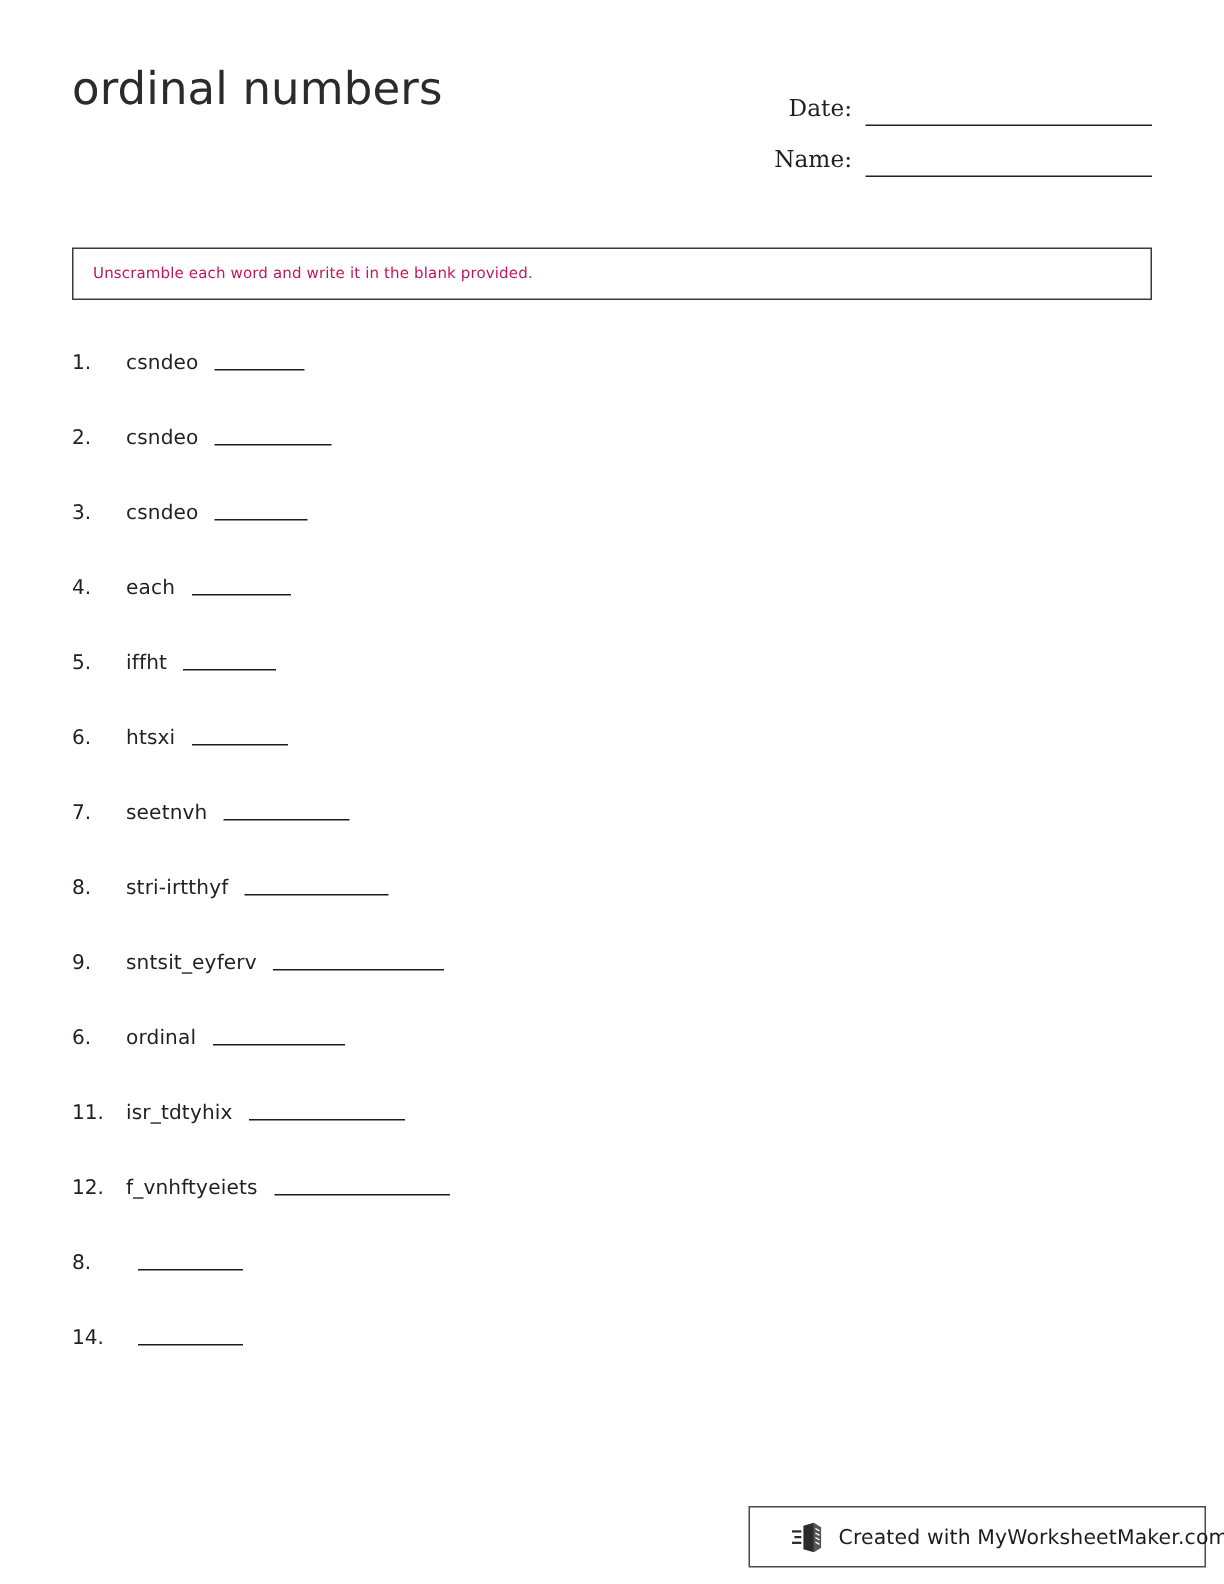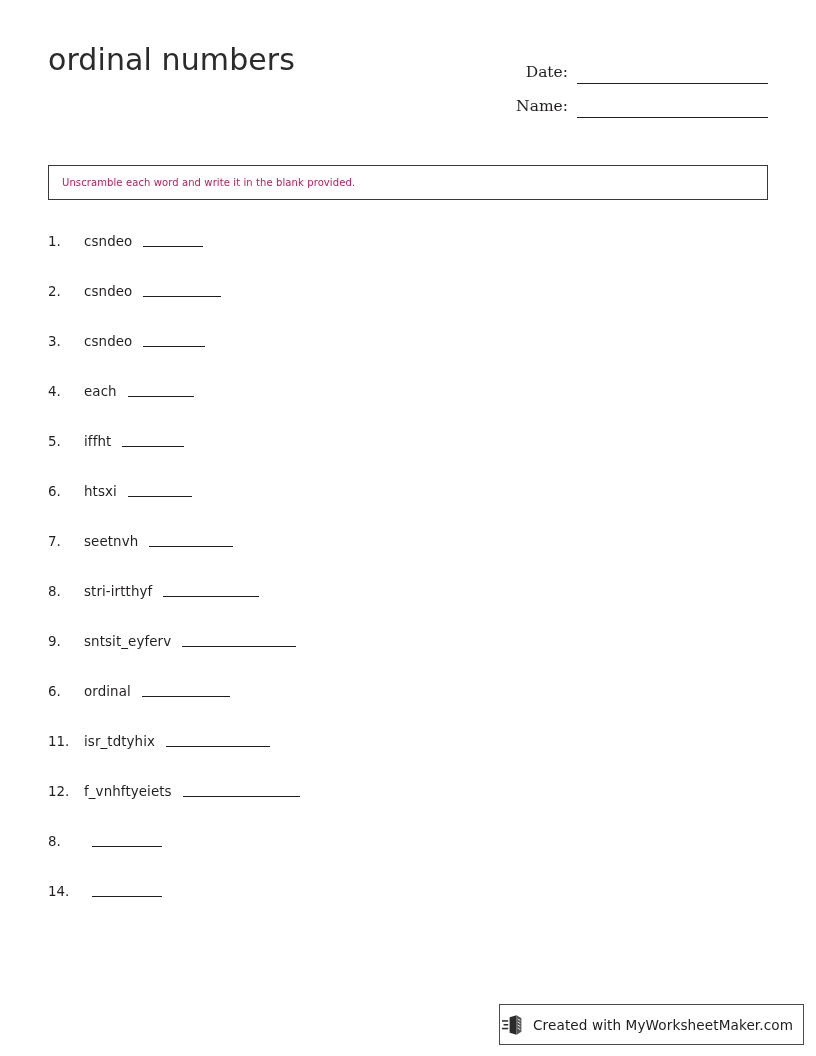--- a/index.html
+++ b/index.html
@@ -122,21 +122,21 @@
     position: absolute;
     left: 499px;
     top: 1004px;
     width: 305px;
     height: 41px;
     border: 1px solid #4a4a4a;
     box-sizing: border-box;
     background: #ffffff;
     display: flex;
     align-items: center;
-    padding-left: 1px;
+    padding-left: 27px;
   }
   .footer-logo {
     width: 24px;
     height: 24px;
     flex: 0 0 24px;
     margin-right: 8px;
     display: block;
   }
   .footer-text {
     font-size: 13.6px;

